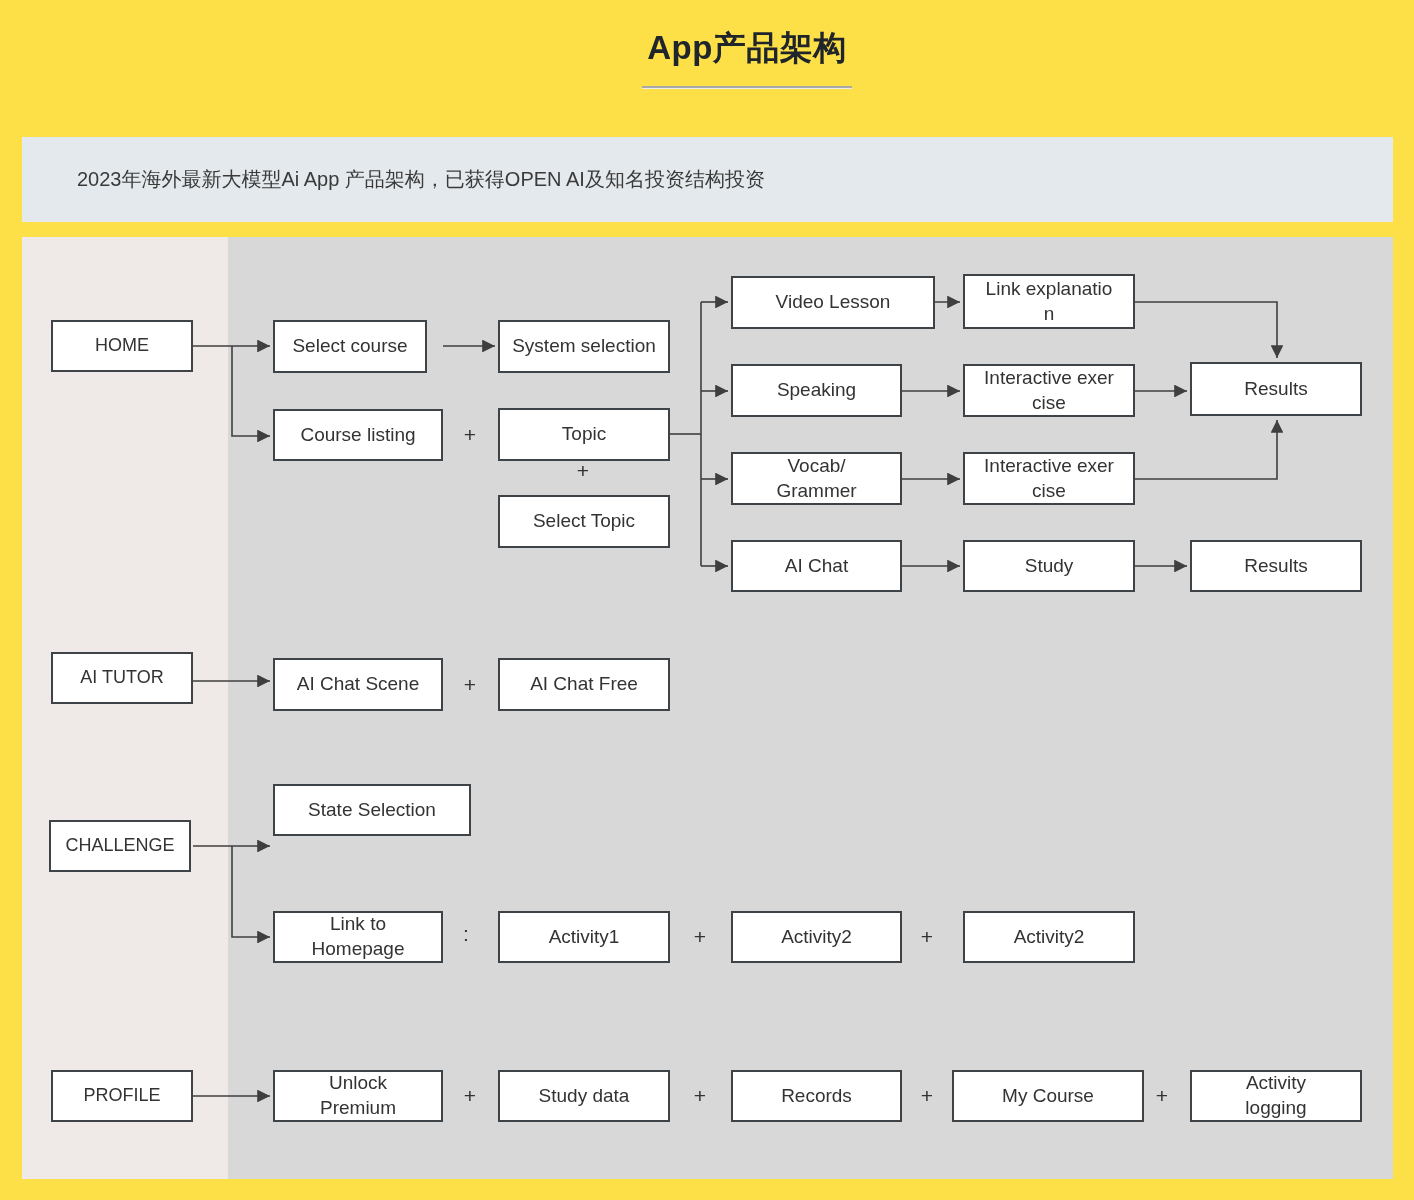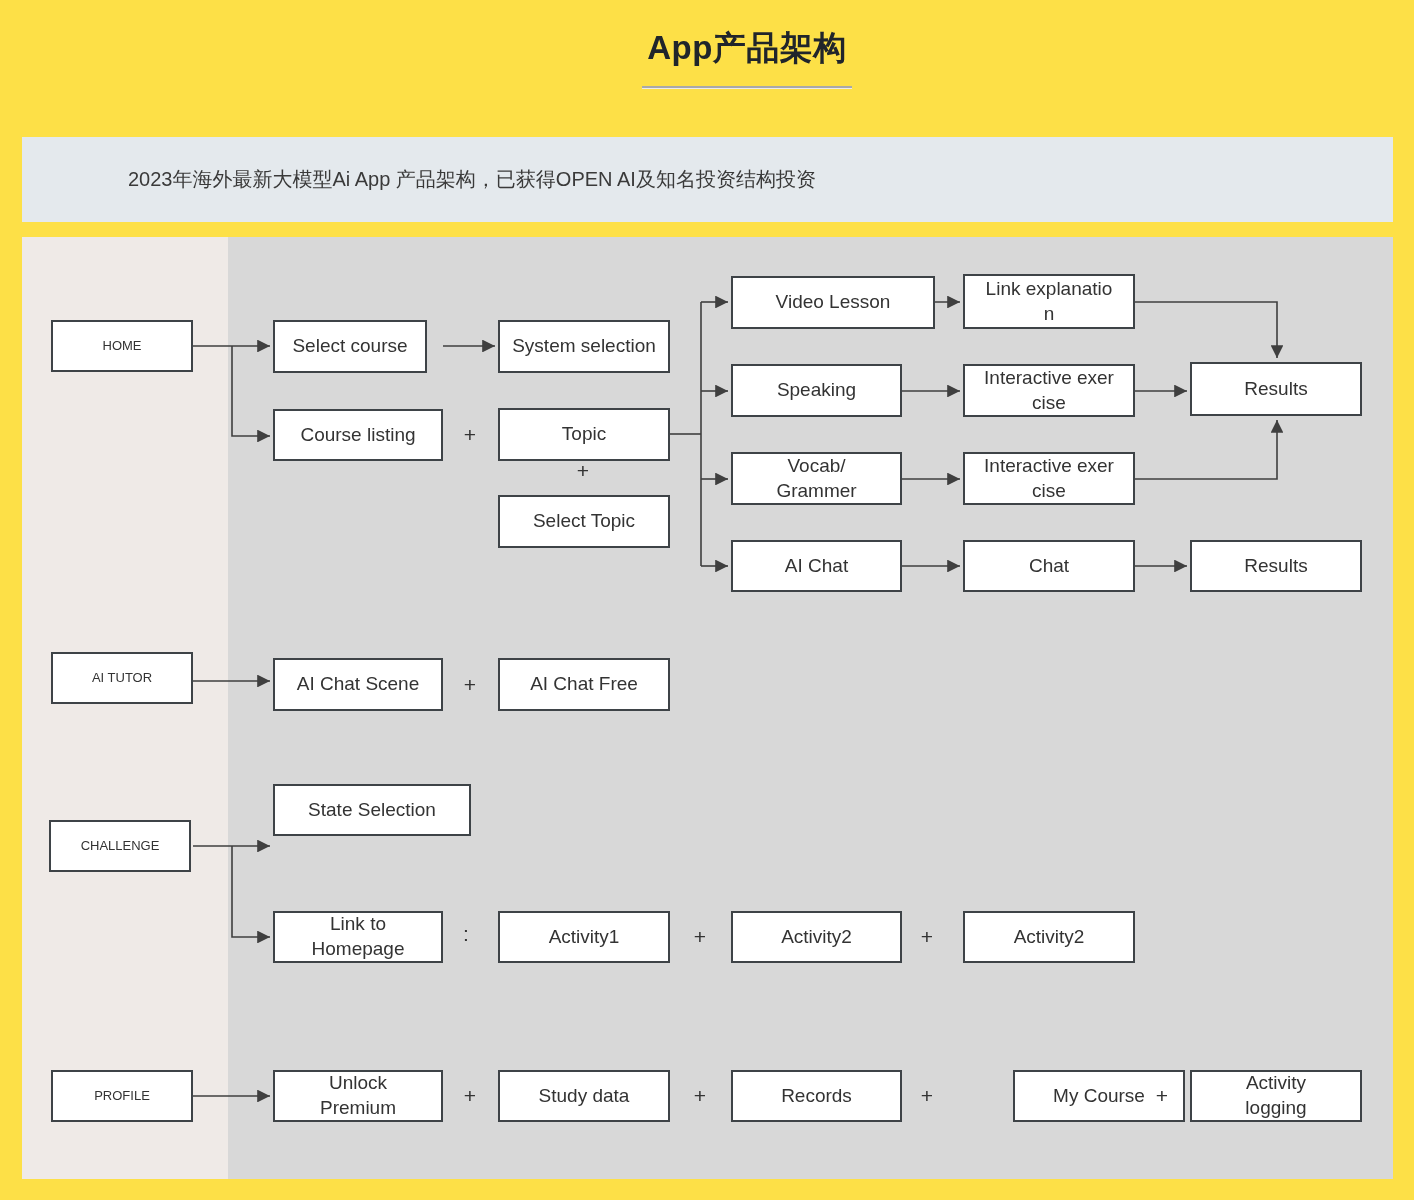--- a/index.html
+++ b/index.html
@@ -15,41 +15,41 @@
     letter-spacing:0.5px;
   }
   .title-divider {
     position:absolute; left:642px; top:86px; width:210px; height:0;
     border-top:2px solid #a9a9a9; border-bottom:1px solid #ececec;
   }
   .banner {
     position:absolute; left:22px; top:137px; width:1371px; height:85px;
     background:#e4e9ed; display:flex; align-items:center;
   }
-  .banner-text { margin-left:106px; font-size:20px; color:#3a3a3a; }
+  .banner-text { margin-left:55px; font-size:20px; color:#3a3a3a; }
   .diagram-bg {
     position:absolute; left:22px; top:237px; width:1371px; height:942px;
     background:#d8d8d8;
   }
   .left-strip {
     position:absolute; left:0; top:0; width:206px; height:942px;
     background:#efeae7;
   }
   .connectors {
     position:absolute; left:0; top:0; width:1414px; height:1200px;
     pointer-events:none;
   }
   .node {
     position:absolute; box-sizing:border-box;
     background:#ffffff; border:2px solid #3e4347;
     display:flex; align-items:center; justify-content:center;
     text-align:center; font-size:19px; color:#333;
     line-height:1.3; white-space:pre-line;
   }
-  .node.side-label { font-size:13px; }
+  .node.side-label { font-size:18px; }
   .op {
     position:absolute; transform:translate(-50%,-50%);
     font-size:21px; color:#333;
   }
 </style>
 </head>
 <body>
 
 <div class="page">
 
@@ -110,38 +110,38 @@
 n</div>
   <div class="node" style="left:731px;top:364px;width:171px;height:53px">Speaking</div>
   <div class="node" style="left:963px;top:364px;width:172px;height:53px">Interactive exer
 cise</div>
   <div class="node" style="left:1190px;top:362px;width:172px;height:54px">Results</div>
   <div class="node" style="left:731px;top:452px;width:171px;height:53px">Vocab/
 Grammer</div>
   <div class="node" style="left:963px;top:452px;width:172px;height:53px">Interactive exer
 cise</div>
   <div class="node" style="left:731px;top:540px;width:171px;height:52px">AI Chat</div>
-  <div class="node" style="left:963px;top:540px;width:172px;height:52px">Chat</div>
+  <div class="node" style="left:963px;top:540px;width:172px;height:52px">Study</div>
   <div class="node" style="left:1190px;top:540px;width:172px;height:52px">Results</div>
 
   <div class="node" style="left:273px;top:658px;width:170px;height:53px">AI Chat Scene</div>
   <div class="node" style="left:498px;top:658px;width:172px;height:53px">AI Chat Free</div>
 
   <div class="node" style="left:273px;top:784px;width:198px;height:52px">State Selection</div>
   <div class="node" style="left:273px;top:911px;width:170px;height:52px">Link to
 Homepage</div>
   <div class="node" style="left:498px;top:911px;width:172px;height:52px">Activity1</div>
   <div class="node" style="left:731px;top:911px;width:171px;height:52px">Activity2</div>
   <div class="node" style="left:963px;top:911px;width:172px;height:52px">Activity2</div>
 
   <div class="node" style="left:273px;top:1070px;width:170px;height:52px">Unlock
 Premium</div>
   <div class="node" style="left:498px;top:1070px;width:172px;height:52px">Study data</div>
   <div class="node" style="left:731px;top:1070px;width:171px;height:52px">Records</div>
-  <div class="node" style="left:1013px;top:1070px;width:172px;height:52px">My Course</div>
+  <div class="node" style="left:952px;top:1070px;width:192px;height:52px">My Course</div>
   <div class="node" style="left:1190px;top:1070px;width:172px;height:52px">Activity
 logging</div>
 
   <div class="op" style="left:470px;top:435px">+</div>
   <div class="op" style="left:583px;top:471px">+</div>
   <div class="op" style="left:470px;top:685px">+</div>
   <div class="op" style="left:466px;top:934px">:</div>
   <div class="op" style="left:700px;top:937px">+</div>
   <div class="op" style="left:927px;top:937px">+</div>
   <div class="op" style="left:470px;top:1096px">+</div>

